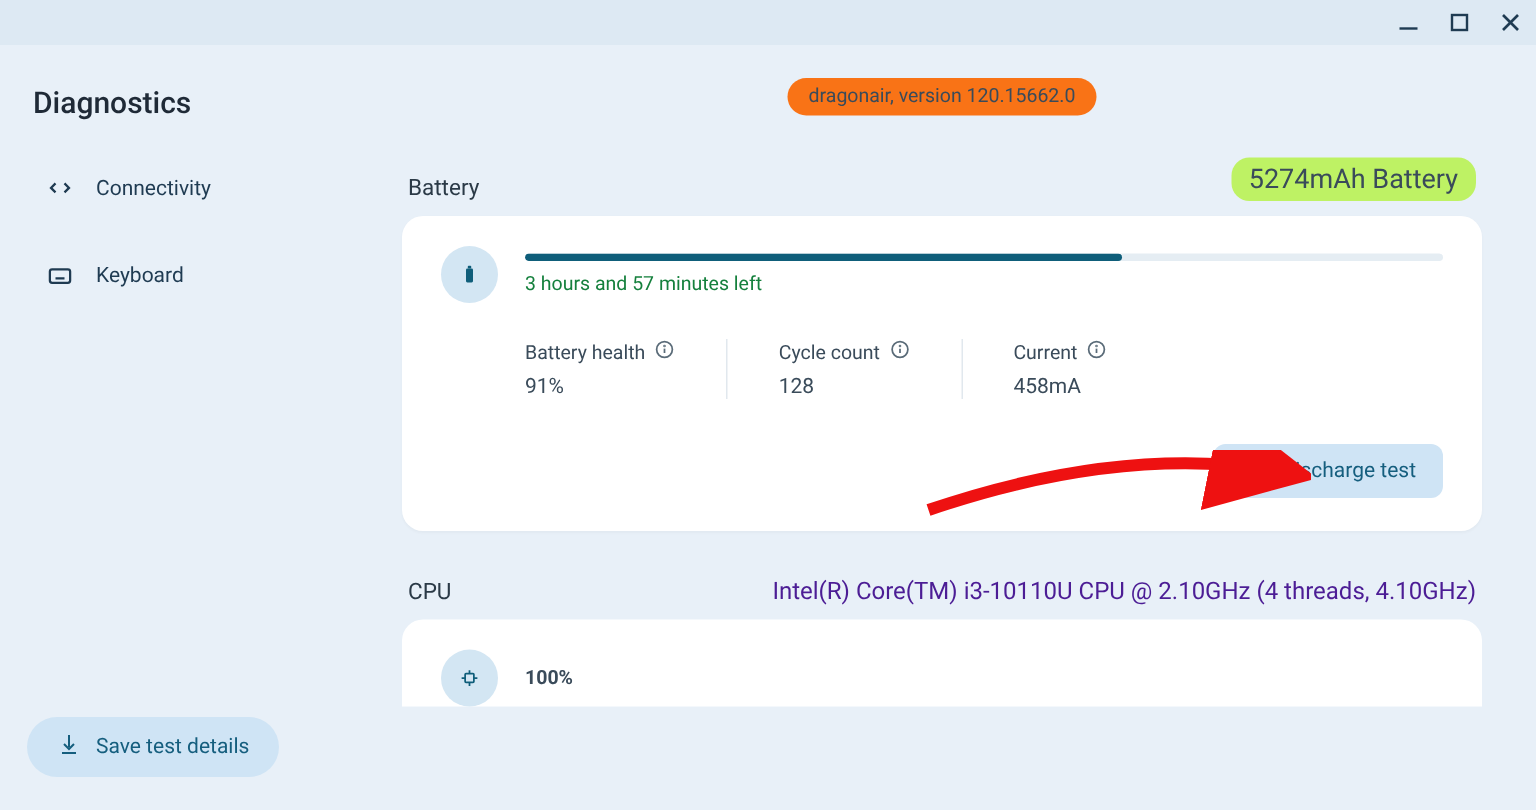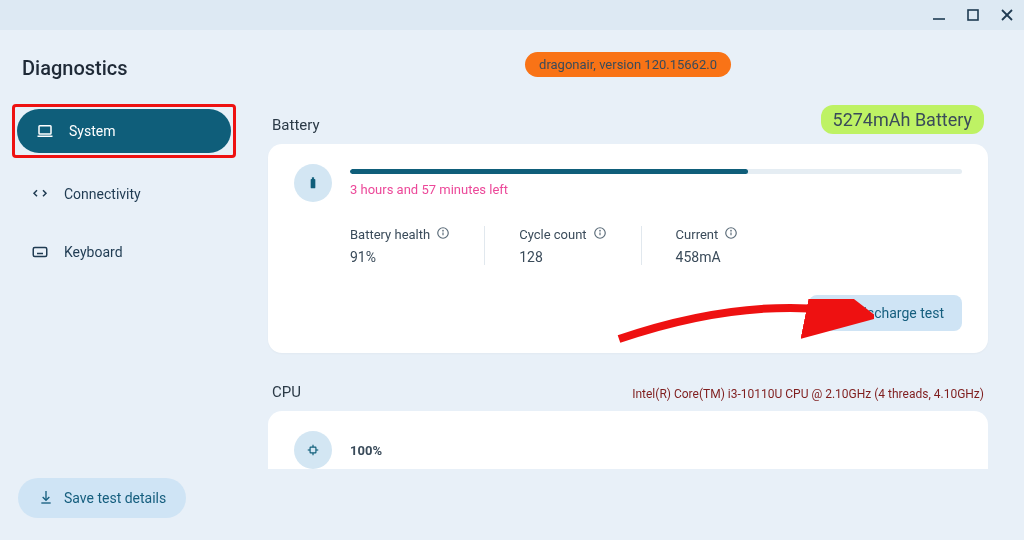--- a/index.html
+++ b/index.html
@@ -56,21 +56,21 @@
     background:#fff; border-radius:14px; padding:20px 26px 22px 26px;
     box-shadow: 0 1px 2px rgba(0,0,0,0.03);
   }
 
   .battery-top { display:flex; align-items:center; gap:18px; }
   .round-icon { width:38px; height:38px; border-radius:50%; background:#d3e6f3; display:flex; align-items:center; justify-content:center; color:#0f5e7a; flex-shrink:0; }
   .round-icon svg { width:14px; height:14px; }
   .bar-wrap { flex:1; }
   .bar-bg { height:5px; background:#e5edf3; border-radius:3px; overflow:hidden; }
   .bar-fill { height:100%; background:#0f5e7a; border-radius:3px; }
-  .time-left { font-size:13px; color:#ec4899; margin-top:8px; }
+  .time-left { font-size:13px; color:#15803d; margin-top:8px; }
 
   .stats { display:flex; margin: 24px 0 0 56px; }
   .stat { padding: 0 34px; border-right:1px solid #e1e8ee; }
   .stat:first-child { padding-left:0; }
   .stat:last-child { border-right:none; }
   .stat .label { font-size:13px; color:#3a4b5a; display:flex; align-items:center; gap:6px; }
   .stat .label svg { width:14px; height:14px; color:#5a6b78; }
   .stat .value { font-size:14px; color:#3a4b5a; margin-top:6px; }
 
   .card-actions { display:flex; justify-content:flex-end; margin-top:30px; position:relative; }
@@ -82,21 +82,21 @@
 
   
   .annot-arrow { position:absolute; left:320px; top:4px; pointer-events:none; }
   .annot-arrow svg { width:260px; height:46px; }
 
   
   .cpu-section { margin-top:30px; }
   .cpu-card { background:#fff; border-radius:14px 14px 0 0; padding:20px 26px 0 26px; }
   .cpu-top { display:flex; align-items:center; gap:18px;font-weight:bold; }
   .cpu-pct { font-size:13px; color:#3a4b5a; }
-  .cpu-info { font-size:12px; color:#7f1d1d; text-align:right; flex:1; }
+  .cpu-info { font-size:16px; color:#4c1d95; text-align:right; flex:1; }
 </style>
 </head>
 <body>
 
 <div class="titlebar">
   <div class="winbtn">
     <svg viewBox="0 0 14 14">
         <line x1="1" y1="11" x2="13" y2="11" stroke="currentColor" stroke-width="1.6"></line>
       </svg>
   </div>
@@ -112,31 +112,20 @@
       </svg>
   </div>
 </div>
 
 <div class="shell">
 
   <aside class="sidebar">
     <h1>Diagnostics</h1>
 
     <nav class="navlist">
-      <div class="highlight-box">
-        <div class="navitem active">
-          <span class="icon">
-            <svg viewBox="0 0 24 24" fill="none" stroke="currentColor" stroke-width="2">
-                <rect x="4" y="5" width="16" height="11" rx="1"></rect>
-                <line x1="2" y1="19" x2="22" y2="19"></line>
-              </svg>
-          </span>
-          <span>System</span>
-        </div>
-      </div>
 
       <div class="navitem">
         <span class="icon">
           <svg viewBox="0 0 24 24" fill="none" stroke="currentColor" stroke-width="2">
               <polyline points="8 7 4 11 8 15"></polyline>
               <polyline points="16 7 20 11 16 15"></polyline>
             </svg>
         </span>
         <span>Connectivity</span>
       </div>

